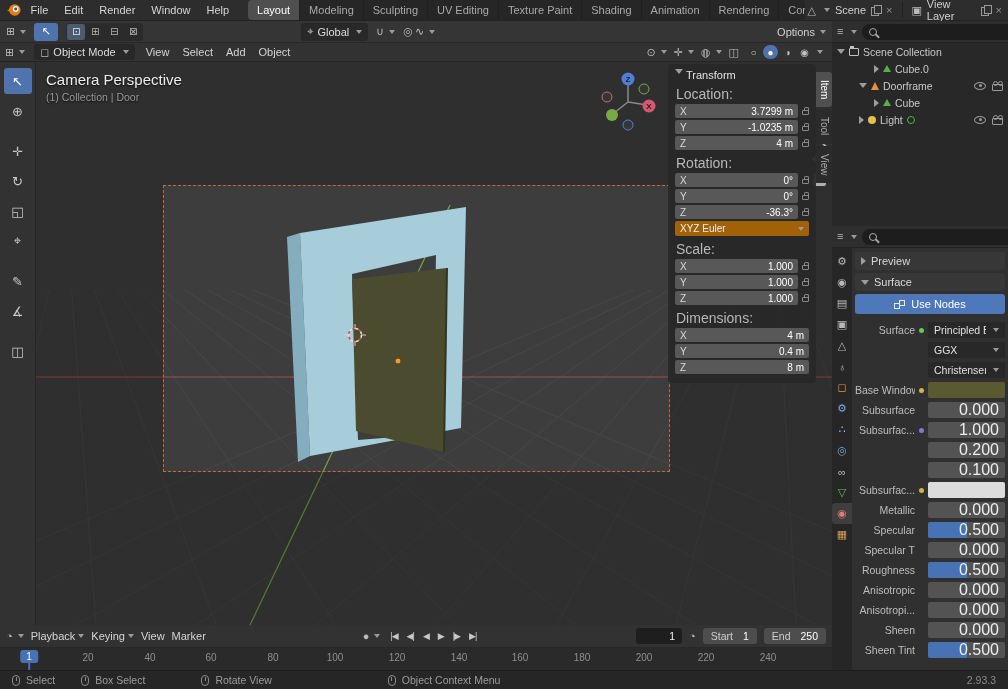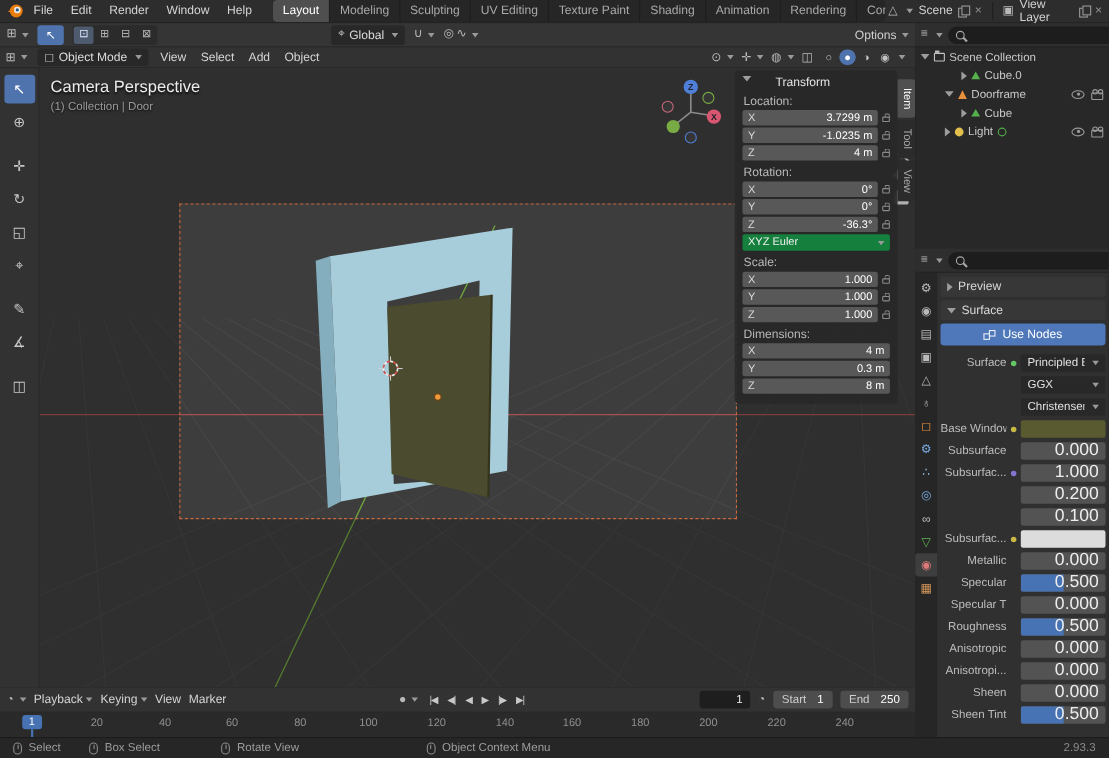--- a/index.html
+++ b/index.html
@@ -83,28 +83,28 @@
   .ppart { position:absolute;background:rgba(10,10,10,0.28);z-index:2; }
   #camborder { position:absolute;left:127px;top:123px;width:507px;height:287px;border:1px dashed #c4683f;z-index:3; }
   #vp-overlay { position:absolute;left:10px;top:9px;z-index:4;text-shadow:0 1px 2px rgba(0,0,0,.8); }
   #vp-overlay .l1 { color:#ececec;font-size:15px; }
   #vp-overlay .l2 { color:#9a9a9a;font-size:10.5px;margin-top:3px; }
   #gizmo { position:absolute;left:556px;top:4px;z-index:4; }
   #vp-nav { position:absolute;right:6px;top:74px;z-index:4;display:flex;flex-direction:column;align-items:center;gap:9px; }
 
   
   #npanel { position:absolute;right:16px;top:2px;width:148px;background:rgba(40,40,40,0.94);border-radius:4px;padding:5px 7px 7px 7px;z-index:5; }
-  #npanel .ptitle { display:flex;align-items:flex-start;gap:22px;color:#e2e2e2;margin-bottom:0; }
-  .nlab { font-size:11px;color:#b8b8b8;margin:5px 0 2px 1px; }
+  #npanel .ptitle { display:flex;align-items:flex-start;gap:3px;color:#e2e2e2;margin-bottom:0; }
+  .nlab { font-size:14px;color:#b8b8b8;margin:5px 0 2px 1px; }
   .nrow { display:flex;align-items:center;gap:4px;margin-bottom:2px; }
   .nfield { flex:1;height:14px;background:#585858;border-radius:2px;display:flex;align-items:center;justify-content:space-between;padding:0 5px;font-size:10px; }
   .nfield .ax { color:#d8d8d8; }
   .nfield .vl { color:#fff; }
   .nfull { margin-right:0; }
-  .euler { height:15px;background:#15803d;border-radius:2px;display:flex;align-items:center;justify-content:space-between;padding:0 5px;font-size:10px;color:#eee;margin:2px 0; }
+  .euler { height:15px;background:#a16207;border-radius:2px;display:flex;align-items:center;justify-content:space-between;padding:0 5px;font-size:10px;color:#eee;margin:2px 0; }
   #ntabs { position:absolute;right:0;top:10px;width:16px;z-index:5;display:flex;flex-direction:column;gap:2px; }
   .ntab { writing-mode:vertical-rl;background:#2b2b2b;color:#ababab;font-size:10px;padding:8px 2px;border-radius:0 3px 3px 0;text-align:center; }
   .ntab.on { background:#505050;color:#fff; }
 
   
   #outliner { left:832px;top:21px;width:176px;height:205px;background:#282828; }
   .ed-head { height:22px;background:#2e2e2e;border-bottom:1px solid #222;display:flex;align-items:center;padding:0 5px;gap:5px; }
   .search { flex:1;height:16px;background:#1d1d1d;border-radius:8px;display:flex;align-items:center;padding:0 7px;gap:5px; }
   .search input { flex:1;background:transparent;border:none;outline:none;color:#ddd;font-size:10px;min-width:10px; }
   .orow { display:flex;align-items:center;height:17px;gap:4px;padding-right:5px;font-size:10.5px;color:#c8c8c8; }
@@ -451,21 +451,21 @@
     <div class="nlab">Dimensions:</div>
     <div class="nrow">
         <div class="nfield nfull">
           <span class="ax">X</span>
           <span class="vl">4 m</span>
         </div>
       </div>
     <div class="nrow">
         <div class="nfield nfull">
           <span class="ax">Y</span>
-          <span class="vl">0.3 m</span>
+          <span class="vl">0.4 m</span>
         </div>
       </div>
     <div class="nrow">
         <div class="nfield nfull">
           <span class="ax">Z</span>
           <span class="vl">8 m</span>
         </div>
       </div>
   </div>
   <div id="ntabs">

